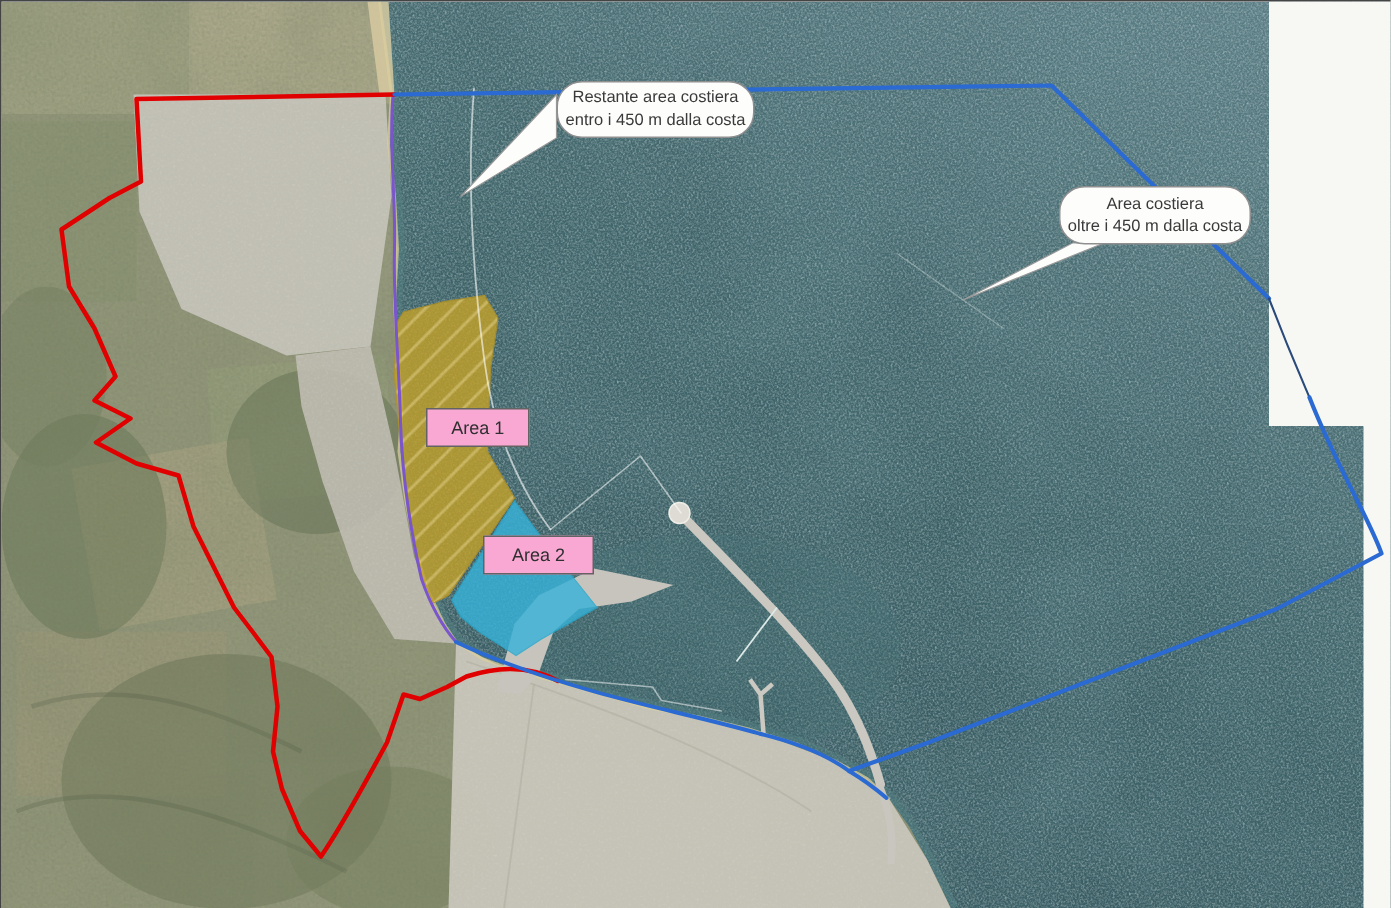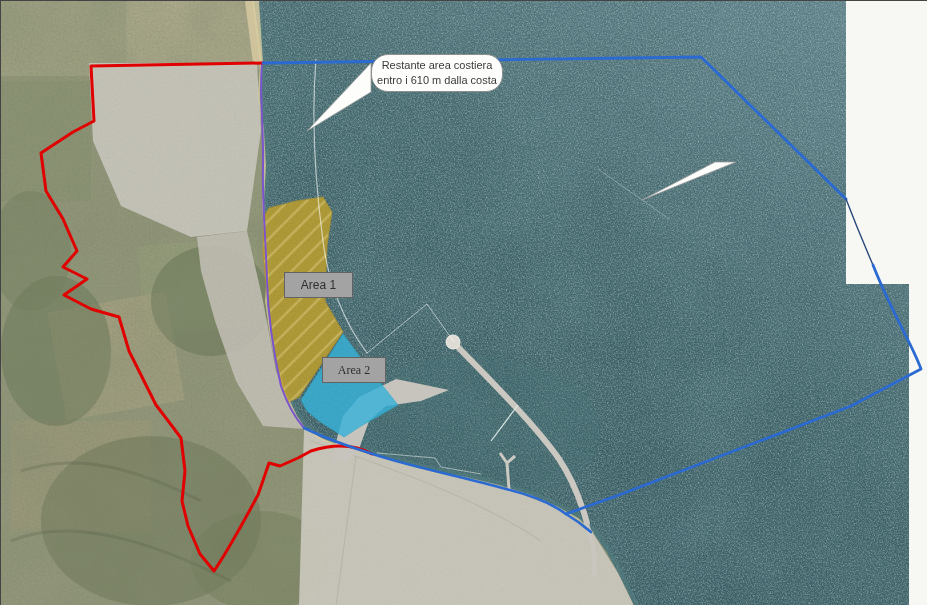--- a/index.html
+++ b/index.html
@@ -11,21 +11,21 @@
   .map-container svg{position:absolute;left:0;top:0;}
   .callout{
     position:absolute;background:#fdfdfc;border:1px solid #8f8f8f;
     color:#3a3a3a;text-align:center;line-height:1.32;
     display:flex;flex-direction:column;justify-content:center;
     box-sizing:border-box;padding:2px 3px;z-index:5;
   }
   .callout .ln{display:block;white-space:nowrap;}
   .co-2line{font-size:11px;border-radius:17px;}
   .zone-label{
-    position:absolute;background:#a3a3a3;border:1px solid #636363;
+    position:absolute;background:#f9a8d4;border:1px solid #636363;
     color:#2f2f2f;text-align:center;font-size:12px;
     display:flex;align-items:center;justify-content:center;
     box-sizing:border-box;z-index:5;
   }
 </style>
 </head>
 <body>
 
 <div class="map-container">
 <svg width="927" height="605" viewBox="0 0 927 605">
@@ -146,25 +146,29 @@
 
   <g>
     <polygon points="370,62 370,91 306,130" fill="#fdfdfc" stroke="#9a9a9a" stroke-width="0.8"></polygon>
     <polygon points="714,161 735,161 641,199" fill="#fdfdfc" stroke="#9a9a9a" stroke-width="0.8"></polygon>
     <path d="M517,404 L490,440" stroke="#dce9e7" stroke-width="1.2" fill="none"></path>
   </g>
 </svg>
 
   <div class="callout co-2line" style="left:370px;top:53px;width:132px;height:38px;">
     <span class="ln">Restante area costiera</span>
-    <span class="ln">entro i 610 m dalla costa</span>
+    <span class="ln">entro i 450 m dalla costa</span>
   </div>
 
+  <div class="callout co-2line" style="left:705px;top:123px;width:128px;height:39px;">
+    <span class="ln">Area costiera</span>
+    <span class="ln">oltre i 450 m dalla costa</span>
+  </div>
 
   <div class="zone-label" style="left:283px;top:271px;width:69px;height:26px;">
     <span>Area 1</span>
   </div>
 
-  <div class="zone-label" style="left:321px;top:356px;width:64px;height:26px;font-family:Liberation Serif, serif;">
+  <div class="zone-label" style="left:321px;top:356px;width:74px;height:26px;">
     <span>Area 2</span>
   </div>
 
 </div>
 
 </body></html>

